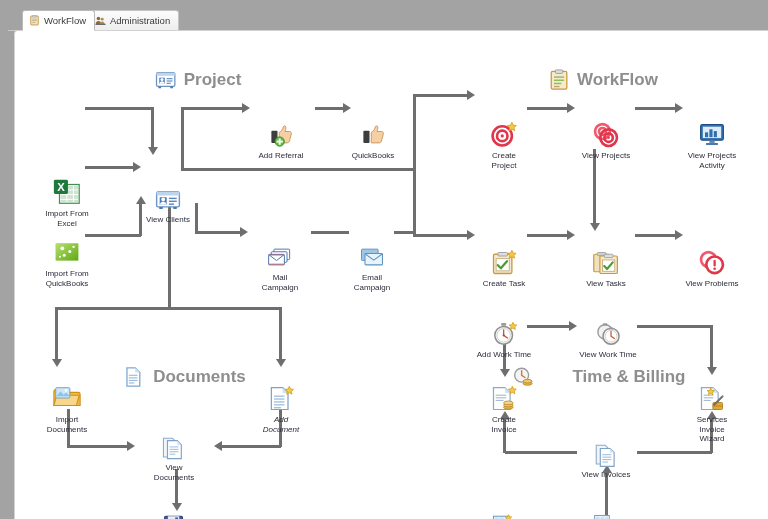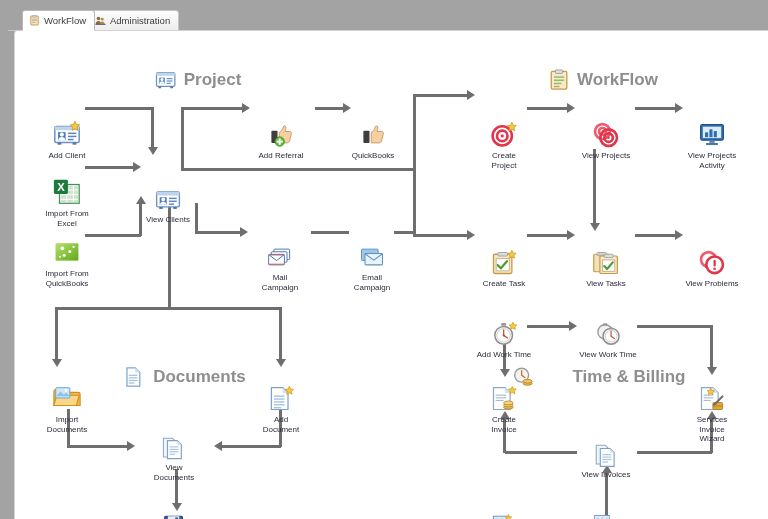--- a/index.html
+++ b/index.html
@@ -270,38 +270,20 @@
           <svg width="22" height="22" viewBox="0 0 24 24">
             <circle cx="10" cy="10" r="7.6" fill="#f4f4f4" stroke="#9a9a9a" stroke-width="1.5"></circle>
             <path d="M10 5v5.2l3.6 2.4" stroke="#d07a2c" stroke-width="1.5" fill="none" stroke-linecap="round"></path>
             <ellipse cx="16.5" cy="19" rx="5" ry="2" fill="#e8b44a" stroke="#b58622" stroke-width=".9"></ellipse>
             <ellipse cx="16.5" cy="16.6" rx="5" ry="2" fill="#f0c765" stroke="#b58622" stroke-width=".9"></ellipse>
           </svg>
         </span>
         <span class="shead">Time &amp; Billing</span>
       </div>
 
-      <div class="node" style="left:52px;top:88px;">
-        <div class="ico">
-          <svg width="30" height="30" viewBox="0 0 32 32">
-            <rect x="3" y="8" width="26" height="17" rx="1.6" fill="#ffffff" stroke="#6b93c4" stroke-width="1.6"></rect>
-            <rect x="3" y="8" width="26" height="4" fill="#bdd4ea"></rect>
-            <rect x="6.5" y="14" width="8" height="8.6" fill="#4a7bb5"></rect>
-            <circle cx="10.5" cy="16.6" r="2.2" fill="#ffffff"></circle>
-            <path d="M6.8 22.6c0-2.1 1.7-3.4 3.7-3.4s3.7 1.3 3.7 3.4z" fill="#ffffff"></path>
-            <rect x="17" y="14.5" width="9" height="1.6" fill="#5b86bd"></rect>
-            <rect x="17" y="17.8" width="9" height="1.6" fill="#5b86bd"></rect>
-            <rect x="17" y="21.1" width="6" height="1.6" fill="#5b86bd"></rect>
-            <rect x="6" y="25" width="4" height="2.4" fill="#4a7bb5"></rect>
-            <rect x="22" y="25" width="4" height="2.4" fill="#4a7bb5"></rect>
-            <path d="M24.5 2.5l1.5 3.3 3.5.4-2.6 2.4.7 3.5-3.1-1.8-3.1 1.8.7-3.5L19.5 6.2l3.5-.4z" fill="#f6c945" stroke="#cf9a18" stroke-width=".9"></path>
-          </svg>
-        </div>
-        <div class="lbl">Add Client</div>
-      </div>
 
       <div class="node" style="left:52px;top:146px;">
         <div class="ico">
           <svg width="30" height="30" viewBox="0 0 32 32">
             <rect x="8" y="8" width="21" height="20" fill="#ffffff" stroke="#3f8f4e" stroke-width="1.3"></rect>
             <g fill="#cfe3d1">
               <rect x="9.3" y="9.3" width="6" height="4"></rect>
                 <rect x="16.3" y="9.3" width="6" height="4"></rect>
                 <rect x="23.3" y="9.3" width="4.4" height="4"></rect>
               <rect x="9.3" y="14.3" width="6" height="4"></rect>
@@ -580,21 +562,21 @@
             <path d="M2 9a2 2 0 012-2h8l2.5 3H28a2 2 0 012 2v12H2z" fill="#f3b94a" stroke="#cf9018" stroke-width="1.2"></path>
             <path d="M5 13h24l-3 11H2z" fill="#f8d68a" stroke="#cf9018" stroke-width="1.1"></path>
             <rect x="4" y="5" width="15" height="11" rx="1" fill="#cfe6f7" stroke="#6fa0c9" stroke-width="1"></rect>
             <path d="M4.5 14l4.5-5 3.5 3.5 2.5-2.5 4 4z" fill="#8cc3e8"></path>
             <circle cx="15" cy="8" r="1.5" fill="#ffffff"></circle>
           </svg>
         </div>
         <div class="lbl">Import<br>Documents</div>
       </div>
 
-      <div class="node" style="left:266px;top:352px;">
+      <div class="node" style="left:266px;top:352px;font-style:italic;">
         <div class="ico">
           <svg width="28" height="28" viewBox="0 0 32 32">
             <path d="M5 3h13l6 6v19H5z" fill="#ffffff" stroke="#7fa1c4" stroke-width="1.4"></path>
             <path d="M18 3l6 6h-6z" fill="#cfe0f1"></path>
             <g fill="#9dbfe0">
               <rect x="8" y="12" width="12" height="1.5"></rect>
               <rect x="8" y="15.3" width="12" height="1.5"></rect>
               <rect x="8" y="18.6" width="12" height="1.5"></rect>
               <rect x="8" y="21.9" width="12" height="1.5"></rect>
               <rect x="8" y="25.2" width="8" height="1.5"></rect>

